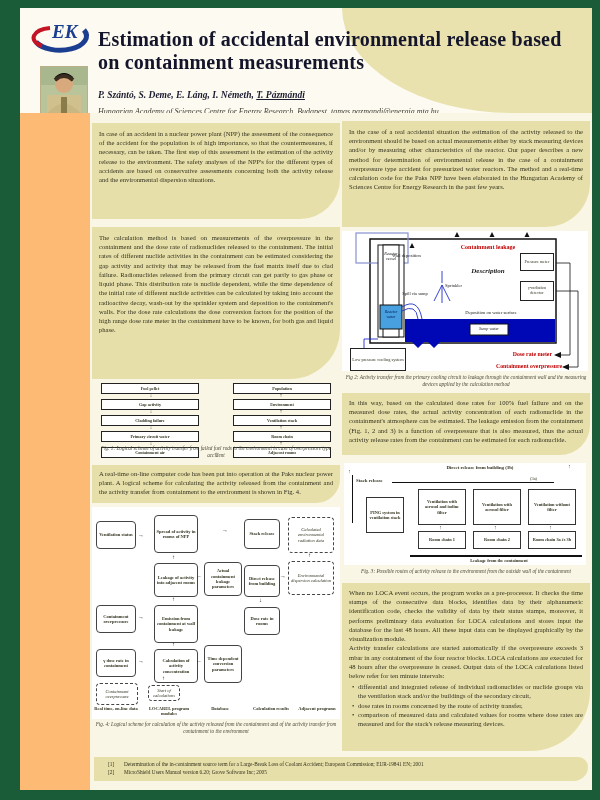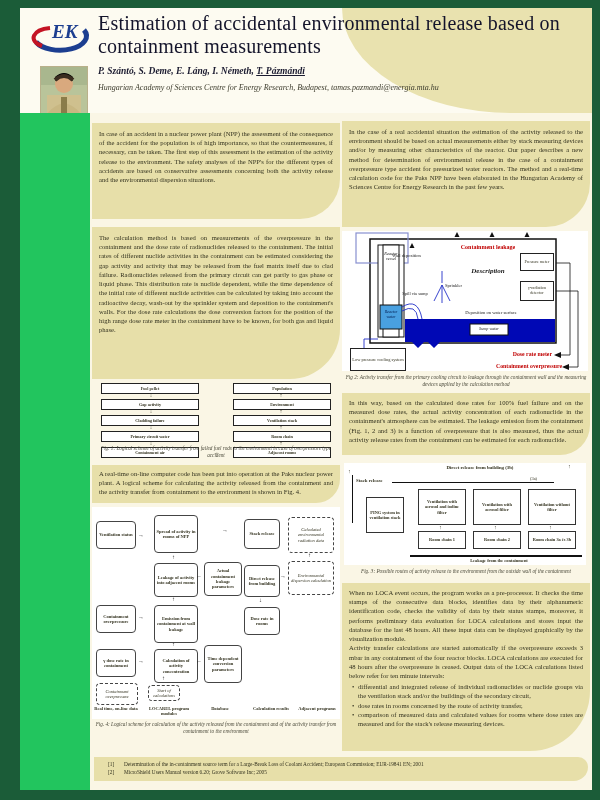--- a/index.html
+++ b/index.html
@@ -1,25 +1,25 @@
 <!DOCTYPE html>
 <html><head>
 <meta charset="utf-8">
 <style>
   html,body{margin:0;padding:0;}
   .poster{position:relative;width:600px;height:800px;background:#1b5c38;font-family:"Liberation Serif","DejaVu Serif",serif;color:#33321f;overflow:hidden;}
-  .inner{position:absolute;left:20px;top:8px;right:8px;bottom:10px;background:#22c55e;}
+  .inner{position:absolute;left:20px;top:8px;right:8px;bottom:10px;background:#fdba74;}
   
   .header{position:absolute;left:0;top:0;right:0;height:105px;background:#fdfbf1;overflow:hidden;}
   .header-swoosh{position:absolute;right:0;top:0;width:250px;height:105px;background:#e9e2af;border-bottom-left-radius:170px 105px;}
   .logo{position:absolute;left:8px;top:4px;width:64px;height:52px;}
   .photo{position:absolute;left:20px;top:58px;width:46px;height:47px;border:1px solid #b9b08a;}
   .title-block{position:absolute;left:78px;top:4px;right:6px;}
-  .title{font-size:20px;font-weight:normal;color:#14142b;line-height:1.15;letter-spacing:0.2px;}
-  .authors{margin-top:8px;font-size:9.5px;font-weight:bold;font-style:italic;color:#1b1b30;}
+  .title{font-size:20px;font-weight:bold;color:#14142b;line-height:1.15;letter-spacing:0.2px;margin-top:16px;}
+  .authors{margin-top:16px;font-size:9.5px;font-weight:bold;font-style:italic;color:#1b1b30;}
   .authors .u{text-decoration:underline;}
   .affil{margin-top:7px;font-size:8px;font-style:italic;color:#3c3b2c;}
   
   .sidebar{position:absolute;left:0;top:105px;width:70px;bottom:0;background:#e8e0ac;}
   .side-label{position:absolute;left:5px;font-size:10.5px;font-weight:bold;font-style:italic;color:#1d1c10;}
   
   .content{position:absolute;left:70px;top:105px;right:0;bottom:0;background:#faf6e5;}
   .blk{position:absolute;box-sizing:border-box;}
   .tan{background:#e7dfa9;padding:6px 7px;}
   .par{font-size:6.6px;line-height:1.4;text-align:justify;}

